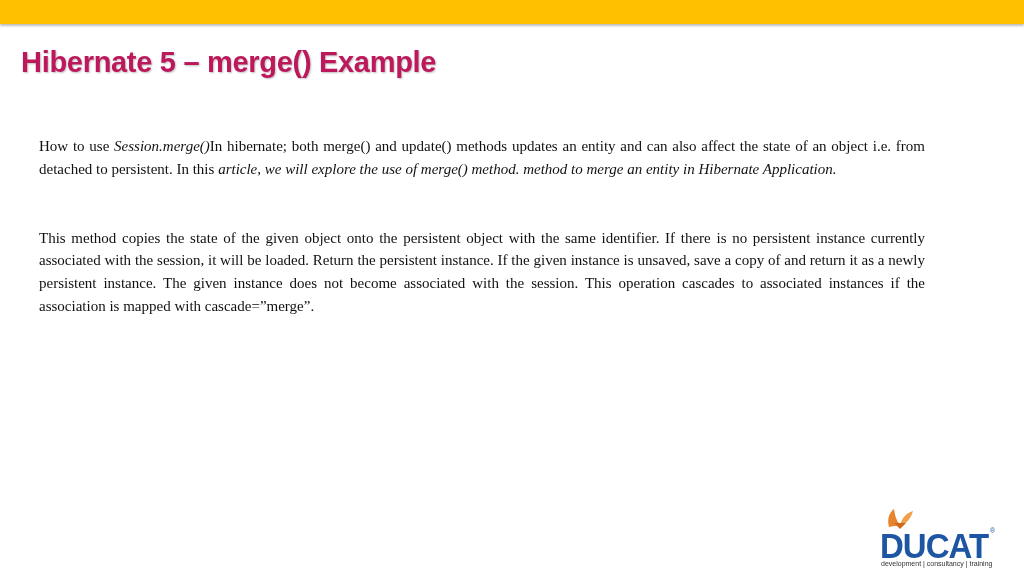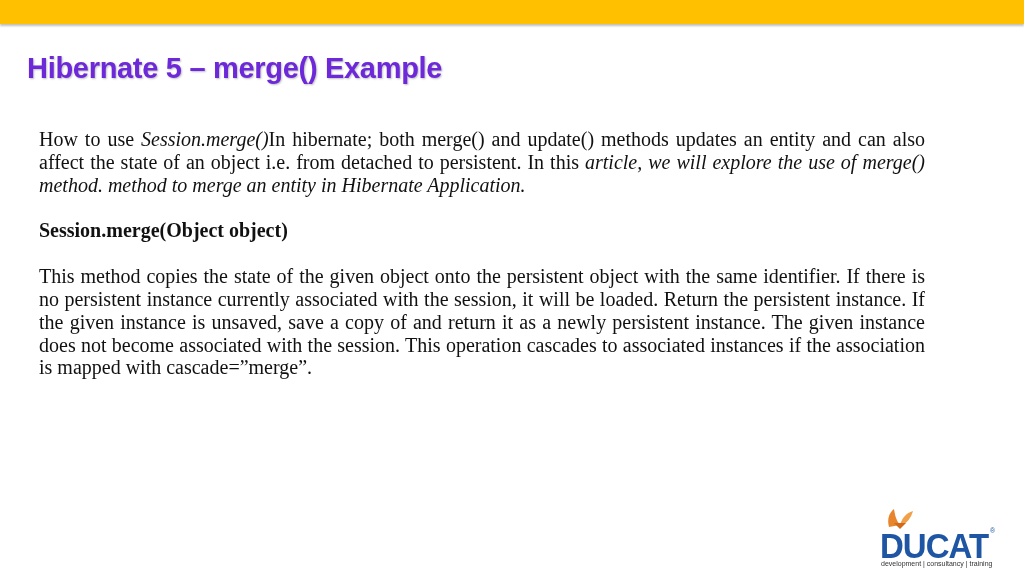--- a/index.html
+++ b/index.html
@@ -9,28 +9,28 @@
       font-family: "Liberation Serif", serif;
     }
     .top-bar {
       position: absolute; left: 0; top: 0; width: 1024px; height: 24px;
       background: #ffc000;
       box-shadow: 0 2px 2px rgba(0,0,0,0.25);
     }
     .title {
       position: absolute; left: 13px; top: 38px;
       font-family: "Liberation Sans", sans-serif;
-      font-weight: bold; font-size: 29px; color: #6d28d9;
+      font-weight: bold; font-size: 29px; color: #be185d;
       letter-spacing: -0.3px;
       text-shadow: 1px 1px 2px rgba(0,0,0,0.25);
-      margin: 14px;
+      margin: 8px;
     }
     .content {
-      position: absolute; left: 39px; top: 128px; width: 886px;
-      font-size: 20px; line-height: 22.8px; color: #111;
+      position: absolute; left: 39px; top: 135px; width: 886px;
+      font-size: 15px; line-height: 22.8px; color: #111;
     }
     .content p { margin: 0; text-align: justify; }
     .gap { height: 23px; }
     .sig { font-weight: bold; }
     .logo {
       position: absolute; left: 880px; top: 505px; width: 116px; height: 64px;
     }
     .logo-word {
       position: absolute; left: 0; top: 22px;
       font-family: "Liberation Sans", sans-serif; font-weight: bold;
@@ -51,21 +51,20 @@
 </head>
 <body>
 
 <div class="top-bar"></div>
 
 <h1 class="title">Hibernate 5 – merge() Example</h1>
 
 <div class="content">
   <p><span>How to use </span><i>Session.merge()</i><span>In hibernate; both merge() and update() methods updates an entity and can also affect the state of an object i.e. from detached to persistent. In this </span><i>article, we will explore the use of merge() method. method to merge an entity in Hibernate Application.</i></p>
   <div class="gap"></div>
-  <p class="sig">Session.merge(Object object)</p>
   <div class="gap"></div>
   <p>This method copies the state of the given object onto the persistent object with the same identifier. If there is no persistent instance currently associated with the session, it will be loaded. Return the persistent instance. If the given instance is unsaved, save a copy of and return it as a newly persistent instance. The given instance does not become associated with the session. This operation cascades to associated instances if the association is mapped with cascade=”merge”.</p>
 </div>
 
 <div class="logo">
   <svg class="logo-bird" width="30" height="26" viewBox="0 0 30 26">
     <path d="M4 22 C2 14 4 8 9 4 C10 10 11 15 15 20 Z" fill="#e8842c"></path>
     <path d="M15 20 C17 13 21 8 28 6 C26 13 22 18 15 22 Z" fill="#f0a048"></path>
     <path d="M9 18 L15 24 L21 18 Z" fill="#d06a1a"></path>
   </svg>

